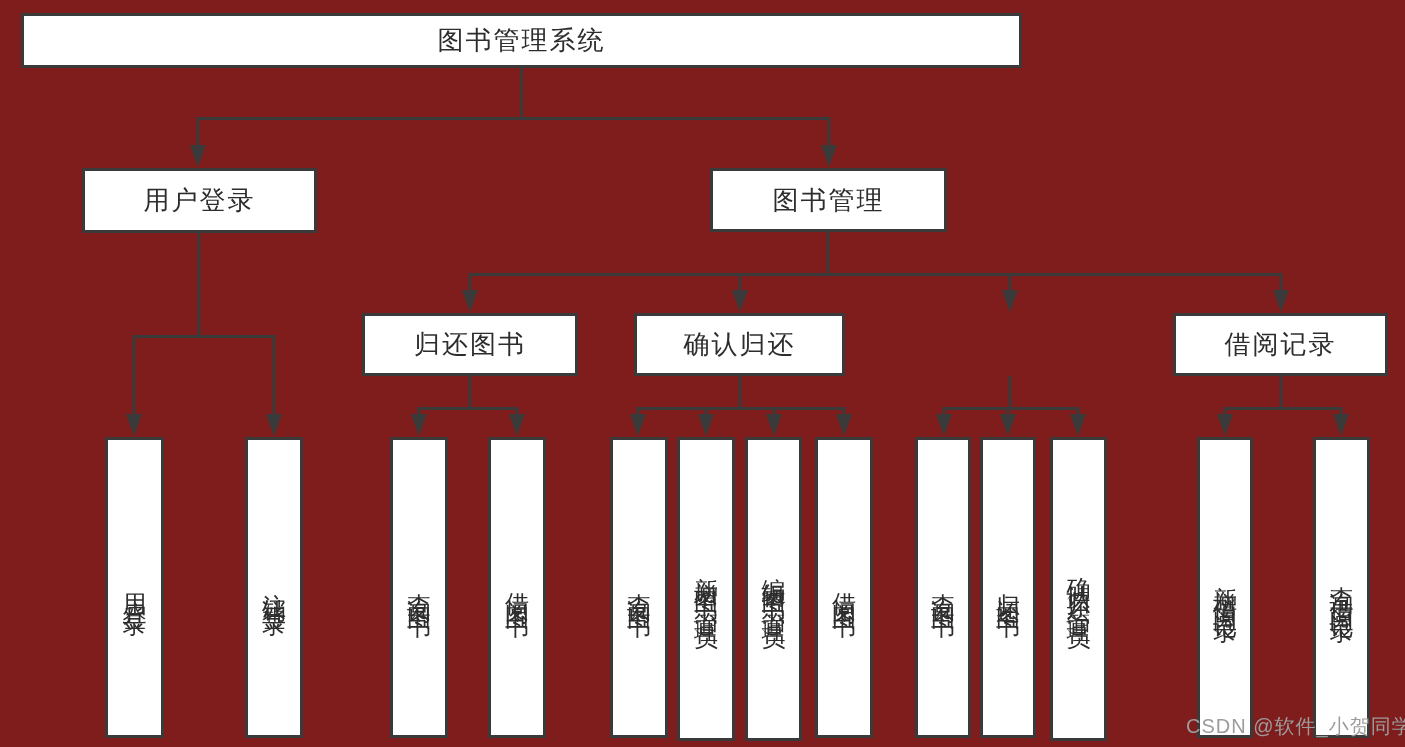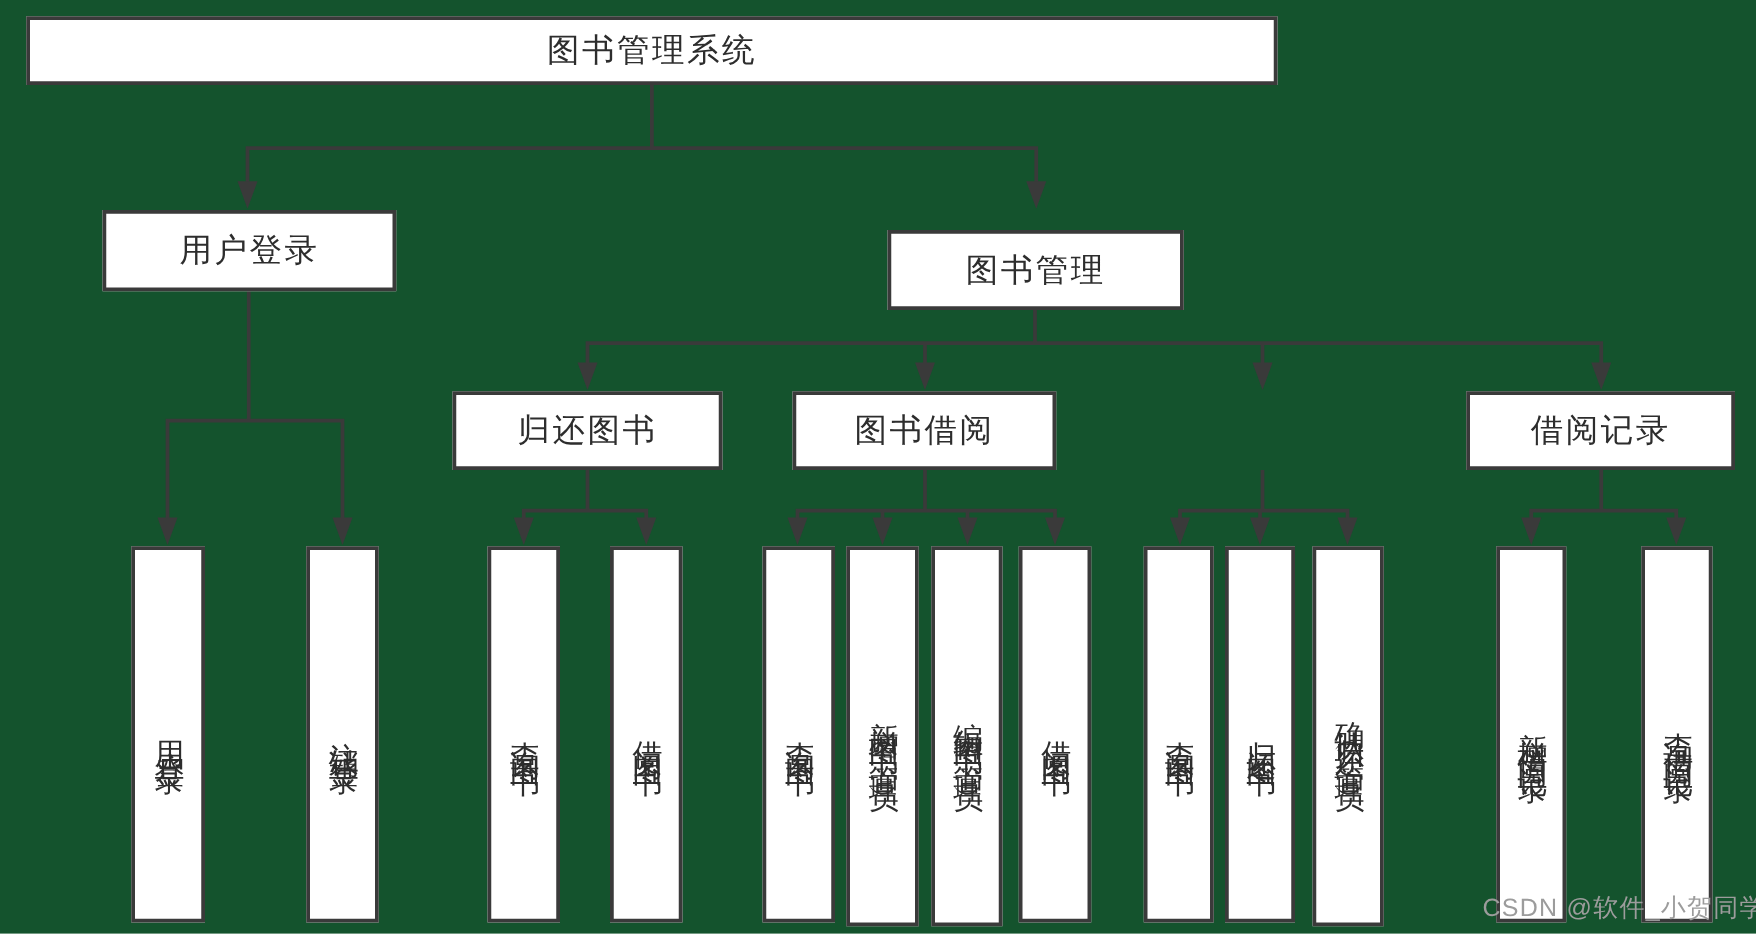--- a/index.html
+++ b/index.html
@@ -1,20 +1,20 @@
 <!DOCTYPE html>
 <html><head>
 <meta charset="utf-8">
 <style>
   html, body { margin: 0; padding: 0; background: #ffffff; }
   .canvas {
     position: relative;
     width: 1405px;
     height: 747px;
-    background: #14532d;
+    background: #7f1d1d;
     font-family: "Liberation Sans", sans-serif;
     overflow: hidden;
   }
   svg.connectors {
     position: absolute;
     left: 0; top: 0;
     width: 1405px; height: 747px;
     z-index: 1;
   }
   .node {
@@ -104,24 +104,24 @@
     <g>
       <path class="line" d="M1281 376 V 410 M1223.5 408.5 H 1342.5 M1225 408 V 420 M1341 408 V 420"></path>
       <polygon class="arrow" points="1217,414 1233,414 1225,436"></polygon>
       <polygon class="arrow" points="1333,414 1349,414 1341,436"></polygon>
     </g>
   </svg>
 
   <div class="node h" style="left:21px; top:13px; width:1001px; height:55px;">图书管理系统</div>
 
   <div class="node h" style="left:82px; top:168px; width:235px; height:65px;">用户登录</div>
-  <div class="node h" style="left:710px; top:184px; width:237px; height:64px;">图书管理</div>
+  <div class="node h" style="left:710px; top:168px; width:237px; height:64px;">图书管理</div>
 
   <div class="node h" style="left:362px; top:313px; width:216px; height:63px;">归还图书</div>
-  <div class="node h" style="left:634px; top:313px; width:211px; height:63px;">图书借阅</div>
+  <div class="node h" style="left:634px; top:313px; width:211px; height:63px;">确认归还</div>
   <div class="node h" style="left:1173px; top:313px; width:215px; height:63px;">借阅记录</div>
 
   <div class="node v" style="left:105px; top:437px; width:59px; height:301px;">用户登录</div>
   <div class="node v" style="left:245px; top:437px; width:58px; height:301px;">注销登录</div>
 
   <div class="node v" style="left:390px; top:437px; width:58px; height:301px;">查询图书</div>
   <div class="node v" style="left:488px; top:437px; width:58px; height:301px;">借阅图书</div>
 
   <div class="node v" style="left:610px; top:437px; width:58px; height:301px;">查询图书</div>
   <div class="node v" style="left:677px; top:437px; width:58px; height:304px;">新增图书（管理员）</div>

